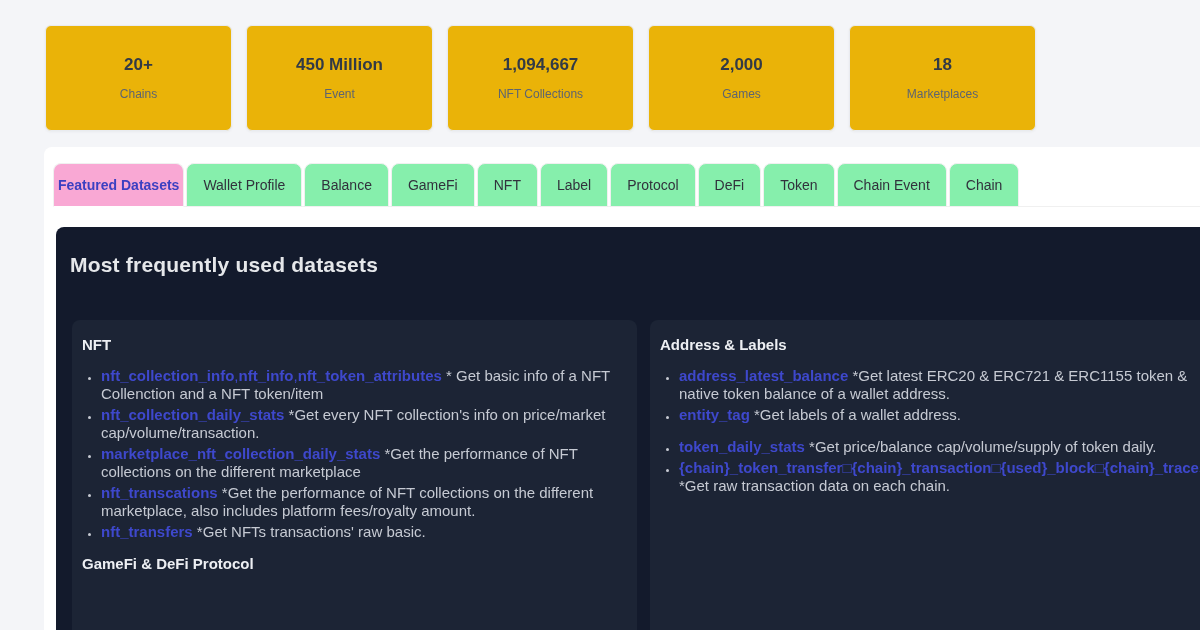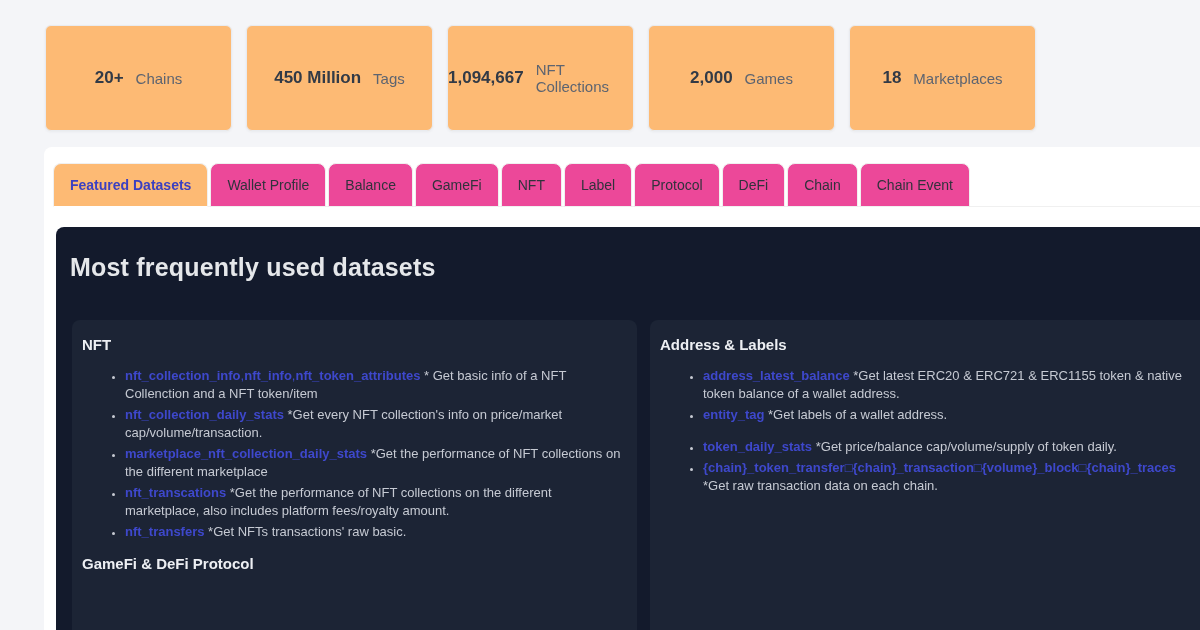--- a/index.html
+++ b/index.html
@@ -8,97 +8,96 @@
     width: 1200px; height: 630px; overflow: hidden;
     background: #f4f5f8;
     font-family: "Liberation Sans", "DejaVu Sans", sans-serif;
   }
   .page { position: relative; width: 1200px; height: 630px; overflow: hidden; }
 
   
   .stats-row { position: absolute; left: 45px; top: 25px; display: flex; gap: 14px; }
   .stat-card {
     flex: 0 0 auto; width: 187px; height: 106px;
-    background: #fdba74; border: 1px solid #e9ebef; border-radius: 6px;
+    background: #eab308; border: 1px solid #e9ebef; border-radius: 6px;
     box-shadow: 0 1px 3px rgba(20,30,50,.05);
-    display: flex; flex-direction: row; align-items: center; justify-content: center; gap: 12px;
+    display: flex; flex-direction: column; align-items: center; justify-content: center; gap: 12px;
   }
   .stat-value { font-size: 17px; font-weight: 700; color: #323a46; }
-  .stat-label { font-size: 15px; color: #5d6470; }
+  .stat-label { font-size: 12px; color: #5d6470; }
 
   
   .content-card {
     position: absolute; left: 44px; top: 147px; right: 0; bottom: 0;
     background: #ffffff; border-top-left-radius: 8px;
   }
   .tabs {
     display: flex; gap: 2px; margin: 16px 0 0 9px;
     border-bottom: 1px solid #f0f0f0;
   }
   .tab {
     height: 44px; line-height: 42px; padding: 0 16px; margin-bottom: -1px;
-    background: #ec4899; border: 1px solid #f0f0f0;
+    background: #86efac; border: 1px solid #f0f0f0;
     border-radius: 8px 8px 0 0;
     font-size: 14px; color: #31323c; white-space: nowrap; cursor: pointer;
     position: relative;
   }
   .tab.active {
-    background: #fdba74; color: #3c40c1; font-weight: 600;
-    border-bottom-color: #ffffff; padding: 0 16px; text-align: right;
+    background: #f9a8d4; color: #3c40c1; font-weight: 600;
+    border-bottom-color: #ffffff; padding: 0 4px; text-align: right;
   }
 
   
   .dark-panel {
     position: absolute; left: 12px; right: 0; top: 80px; bottom: -12px;
     background: #131a2c; border-top-left-radius: 8px; overflow: hidden;
   }
   .panel-title {
     margin: 26px 0 16px 14px;
-    font-size: 25px; font-weight: 700; color: #e5e7ea; letter-spacing: .2px;
+    font-size: 21px; font-weight: 700; color: #e5e7ea; letter-spacing: .2px;
   }
   .dataset-cards {
     position: absolute; left: 16px; right: 0; top: 93px; bottom: -8px;
     display: flex; gap: 13px;
   }
   .dataset-card {
     background: #1c2435; border-radius: 8px;
     padding: 16px 14px 16px 10px;
   }
   .dataset-card.col-0 { flex: 0 0 565px; width: 565px; }
   .dataset-card.col-1 { flex: 1 1 auto; border-top-right-radius: 0; border-bottom-right-radius: 0; }
 
   .section-heading {
     margin: 4px 0 14px 0;
     font-size: 15px; font-weight: 700; color: #edeff3;
   }
   .section-heading.first { margin-top: 0; }
   .dataset-list { margin: 0 0 14px 0; padding: 0 0 0 19px; list-style: disc; }
   .dataset-item {
-    font-size: 13px; line-height: 18px; margin-bottom: 3px;
+    font-size: 15px; line-height: 18px; margin-bottom: 3px;
     color: #c6cad3;
-    margin-left: 24px;
   }
   .dataset-item::marker { color: #c6cad3; font-size: 11px; }
   .seg-link { color: #3e48cc; font-weight: 700; cursor: pointer; }
   .seg-sep  { color: #3e48cc; font-weight: 400; }
   .seg-text { color: #c6cad3; }
 </style>
 </head>
 <body>
 
 <div class="page">
 
   <div class="stats-row">
       <div class="stat-card">
         <div class="stat-value">20+</div>
         <div class="stat-label">Chains</div>
       </div>
       <div class="stat-card">
         <div class="stat-value">450 Million</div>
-        <div class="stat-label">Tags</div>
+        <div class="stat-label">Event</div>
       </div>
       <div class="stat-card">
         <div class="stat-value">1,094,667</div>
         <div class="stat-label">NFT Collections</div>
       </div>
       <div class="stat-card">
         <div class="stat-value">2,000</div>
         <div class="stat-label">Games</div>
       </div>
       <div class="stat-card">
@@ -110,22 +109,23 @@
   <div class="content-card">
     <div class="tabs">
         <div class="tab active">Featured Datasets</div>
         <div class="tab">Wallet Profile</div>
         <div class="tab">Balance</div>
         <div class="tab">GameFi</div>
         <div class="tab">NFT</div>
         <div class="tab">Label</div>
         <div class="tab">Protocol</div>
         <div class="tab">DeFi</div>
+        <div class="tab">Token</div>
+        <div class="tab">Chain Event</div>
         <div class="tab">Chain</div>
-        <div class="tab">Chain Event</div>
       </div>
 
     <div class="dark-panel">
       <h1 class="panel-title">Most frequently used datasets</h1>
       <div class="dataset-cards">
           <div class="dataset-card col-0">
             <h3 class="section-heading first">NFT</h3>
             <ul class="dataset-list">
               <li class="dataset-item"><span class="seg-link">nft_collection_info</span><span class="seg-sep">,</span><span class="seg-link">nft_info</span><span class="seg-sep">,</span><span class="seg-link">nft_token_attributes</span><span class="seg-text"> * Get basic info of a NFT Collenction and a NFT token/item</span></li>
               <li class="dataset-item"><span class="seg-link">nft_collection_daily_stats</span><span class="seg-text"> *Get every NFT collection's info on price/market cap/volume/transaction.</span></li>
@@ -136,20 +136,20 @@
             <h3 class="section-heading">GameFi &amp; DeFi Protocol</h3>
           </div>
           <div class="dataset-card col-1">
             <h3 class="section-heading first">Address &amp; Labels</h3>
             <ul class="dataset-list">
               <li class="dataset-item"><span class="seg-link">address_latest_balance</span><span class="seg-text"> *Get latest ERC20 &amp; ERC721 &amp; ERC1155 token &amp; native token balance of a wallet address.</span></li>
               <li class="dataset-item"><span class="seg-link">entity_tag</span><span class="seg-text"> *Get labels of a wallet address.</span></li>
             </ul>
             <ul class="dataset-list">
               <li class="dataset-item"><span class="seg-link">token_daily_stats</span><span class="seg-text"> *Get price/balance cap/volume/supply of token daily.</span></li>
-              <li class="dataset-item"><span class="seg-link">{chain}_token_transfer</span><span class="seg-sep">□</span><span class="seg-link">{chain}_transaction</span><span class="seg-sep">□</span><span class="seg-link">{volume}_block</span><span class="seg-sep">□</span><span class="seg-link">{chain}_traces</span><span class="seg-text"> *Get raw transaction data on each chain.</span></li>
+              <li class="dataset-item"><span class="seg-link">{chain}_token_transfer</span><span class="seg-sep">□</span><span class="seg-link">{chain}_transaction</span><span class="seg-sep">□</span><span class="seg-link">{used}_block</span><span class="seg-sep">□</span><span class="seg-link">{chain}_traces</span><span class="seg-text"> *Get raw transaction data on each chain.</span></li>
             </ul>
           </div>
         </div>
     </div>
   </div>
 
 </div>
 
 </body></html>

